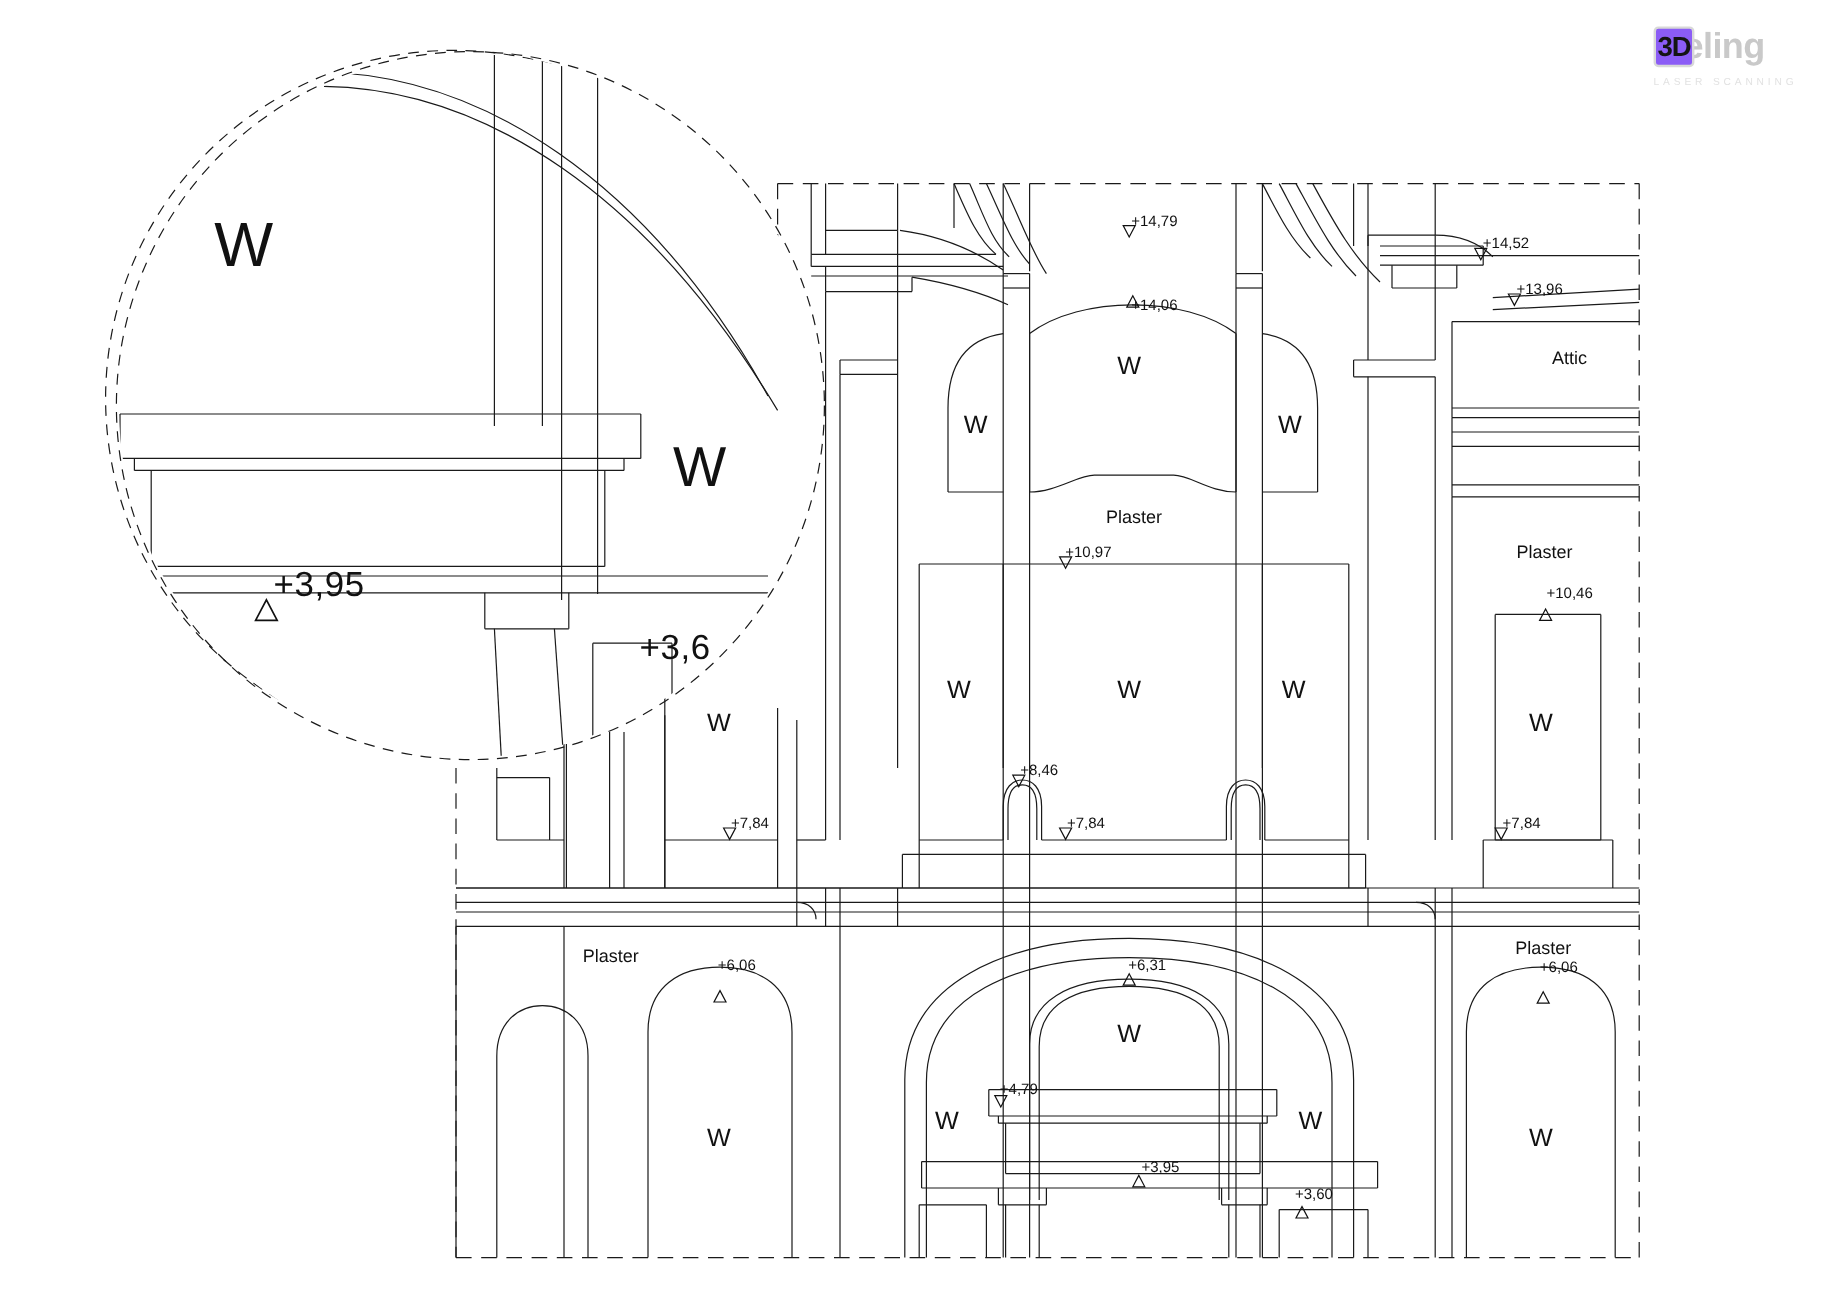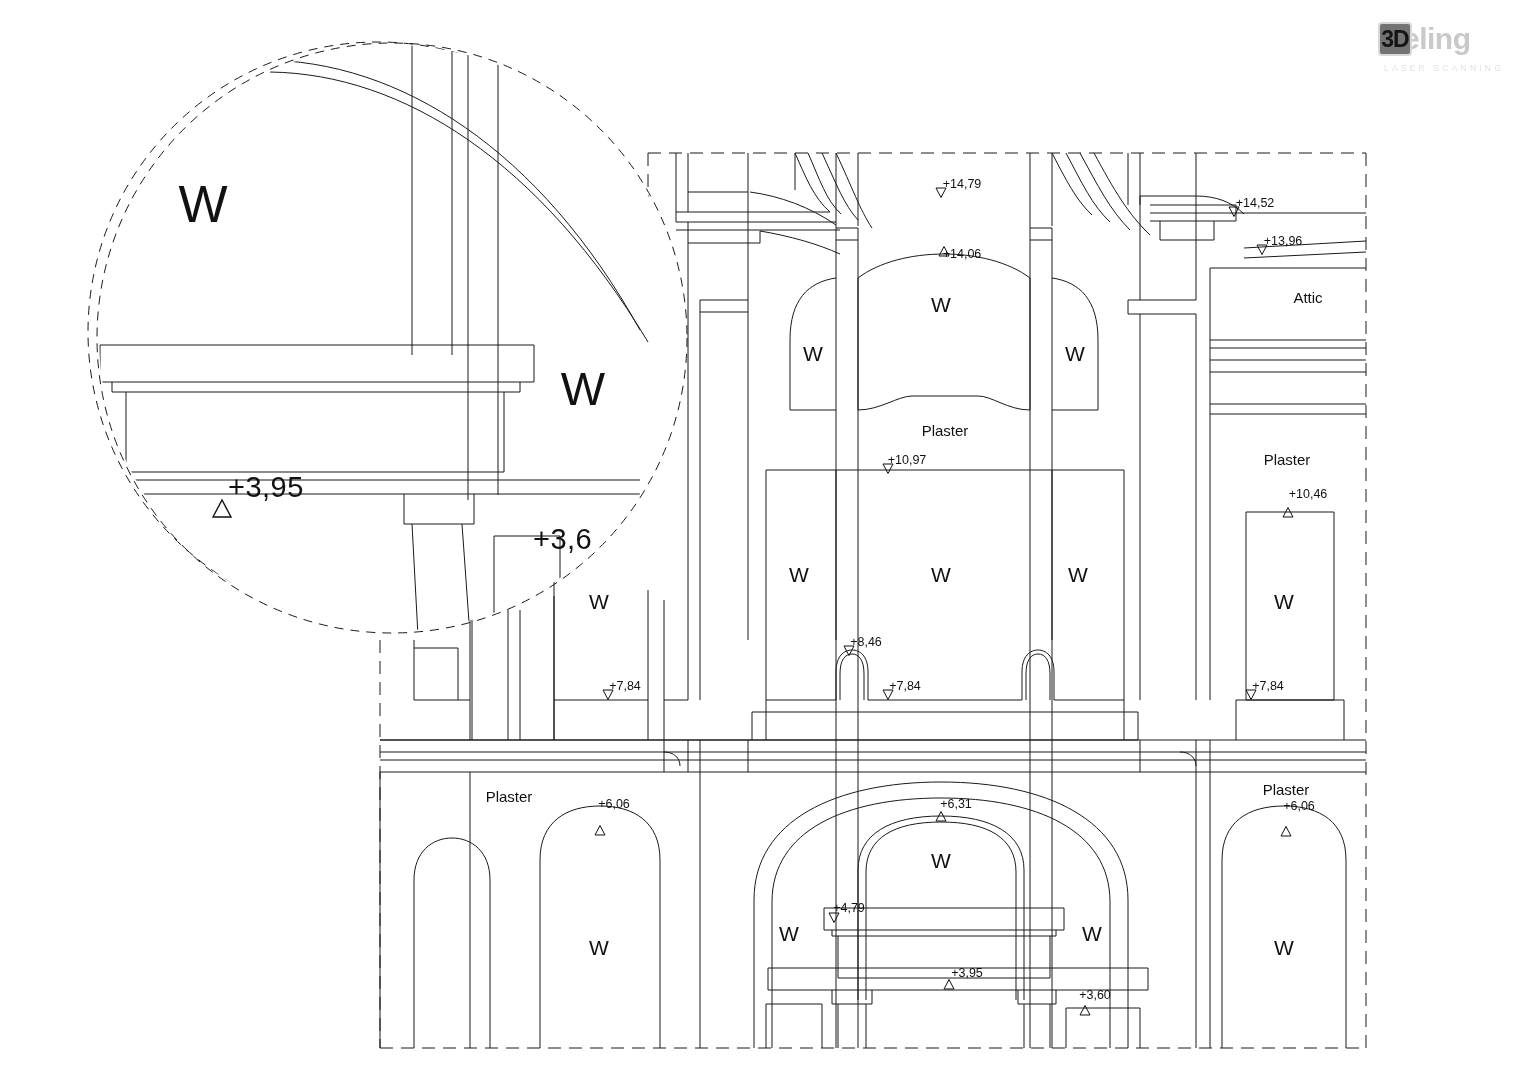--- a/index.html
+++ b/index.html
@@ -75,41 +75,40 @@
     height: 34px;
     border: 2px solid #d8d8d8;
     border-radius: 4px;
     box-sizing: border-box;
     display: flex;
     align-items: center;
     justify-content: center;
     font-size: 23px;
     font-weight: bold;
     color: #141414;
-    background: #737373;
+    background: #8b5cf6;
     position: relative;
     z-index: 2;
     letter-spacing: -1px;
   }
   .logo-word {
     font-size: 30px;
     font-weight: bold;
     color: #c9c9c9;
     margin-left: -9px;
     letter-spacing: -0.5px;
     line-height: 1;
     position: relative;
     z-index: 1;
   }
   .logo-sub {
     margin-top: 3px;
     font-size: 8.5px;
     letter-spacing: 3.2px;
     color: #e2e2e2;
-    text-align: center;
     white-space: nowrap;
   }
 </style>
 </head>
 <body>
 
 <div id="drawing-root">
 
   <svg class="cad" viewBox="0 0 1528 1080" xmlns="http://www.w3.org/2000/svg">
 

